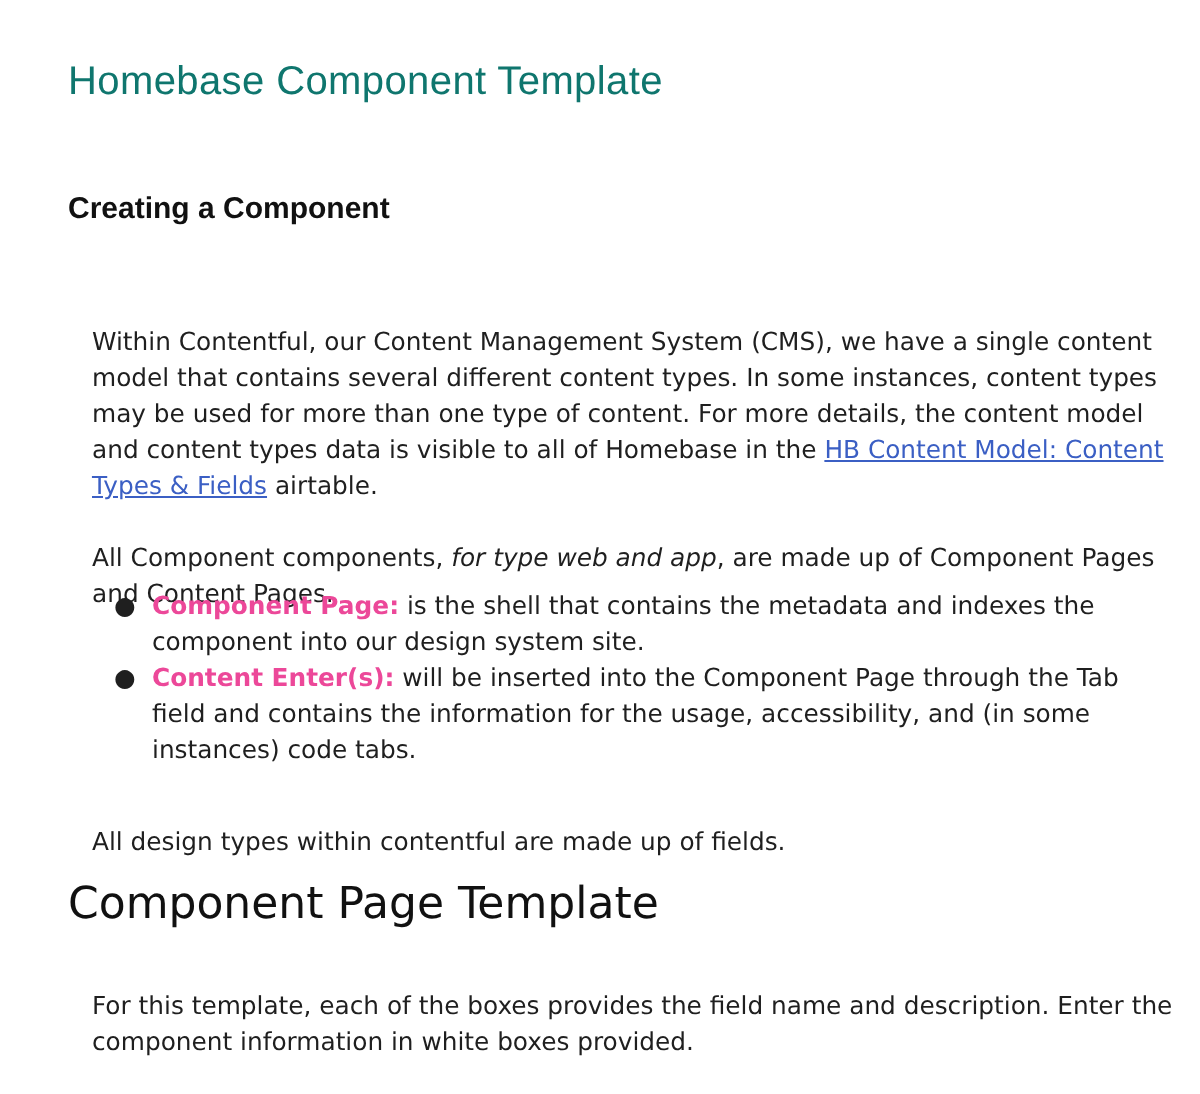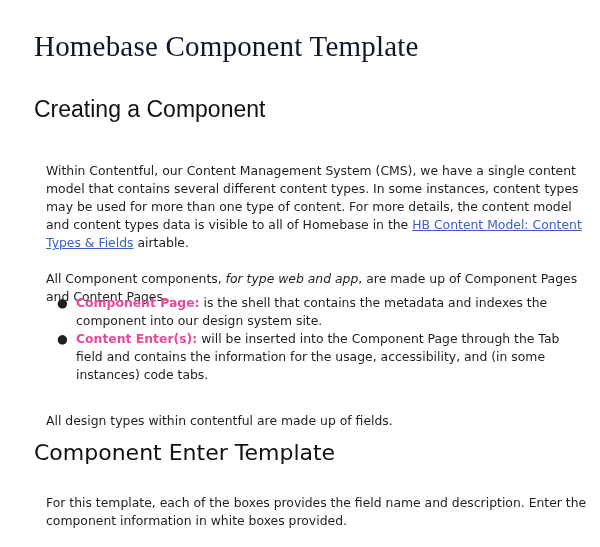--- a/index.html
+++ b/index.html
@@ -18,35 +18,35 @@
       position: absolute;
       left: 34px;
       top: 0;
       width: 540px;
     }
     .title {
       position: absolute;
       left: 0;
       top: 30px;
       margin: 0;
-      font-family: Liberation Serif, serif;
+      font-family: Liberation Sans, sans-serif;
       font-weight: normal;
-      font-size: 29px;
+      font-size: 20px;
       letter-spacing: 0.2px;
-      color: #0f172a;
+      color: #0f766e;
       white-space: nowrap;
     }
     .h2 {
       position: absolute;
       left: 0;
       top: 96px;
       margin: 0;
       font-family: "Liberation Sans", sans-serif;
-      font-weight: normal;
-      font-size: 23px;
+      font-weight: bold;
+      font-size: 15px;
       color: #111111;
       white-space: nowrap;
       text-align: center;
     }
     .p {
       position: absolute;
       left: 0;
       margin: 12px;
       font-family: "DejaVu Sans", sans-serif;
       font-size: 12.4px;
@@ -115,16 +115,16 @@
       <b>Component Page:</b><span> is the shell that contains the metadata and indexes the component into our design system site.</span>
     </li>
     <li>
       <span class="bullet">●</span>
       <b>Content Enter(s):</b><span> will be inserted into the Component Page through the Tab field and contains the information for the usage, accessibility, and (in some instances) code tabs.</span>
     </li>
   </ul>
 
   <p class="p p3">All design types within contentful are made up of fields.</p>
 
-  <h2 class="h3">Component Enter Template</h2>
+  <h2 class="h3">Component Page Template</h2>
 
   <p class="p p4">For this template, each of the boxes provides the field name and description. Enter the component information in white boxes provided.</p>
 </div>
 
 </body></html>

